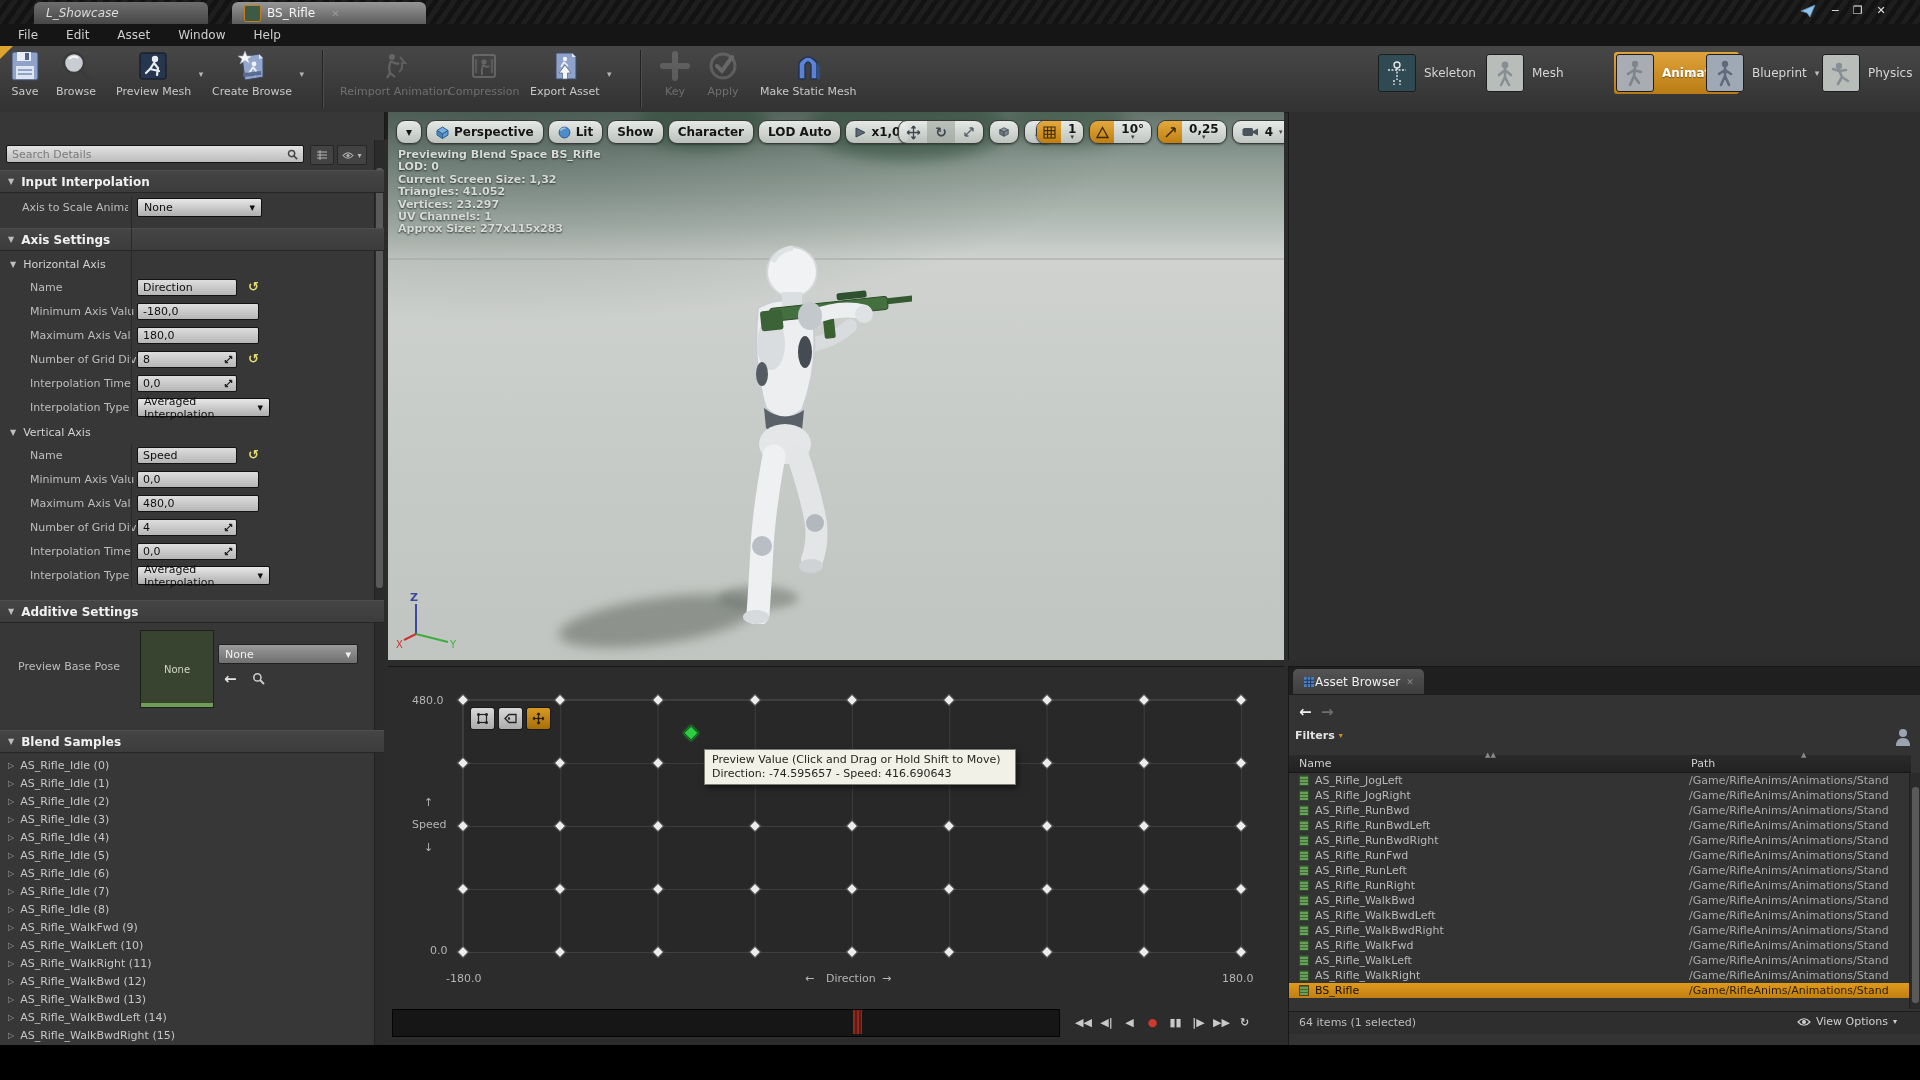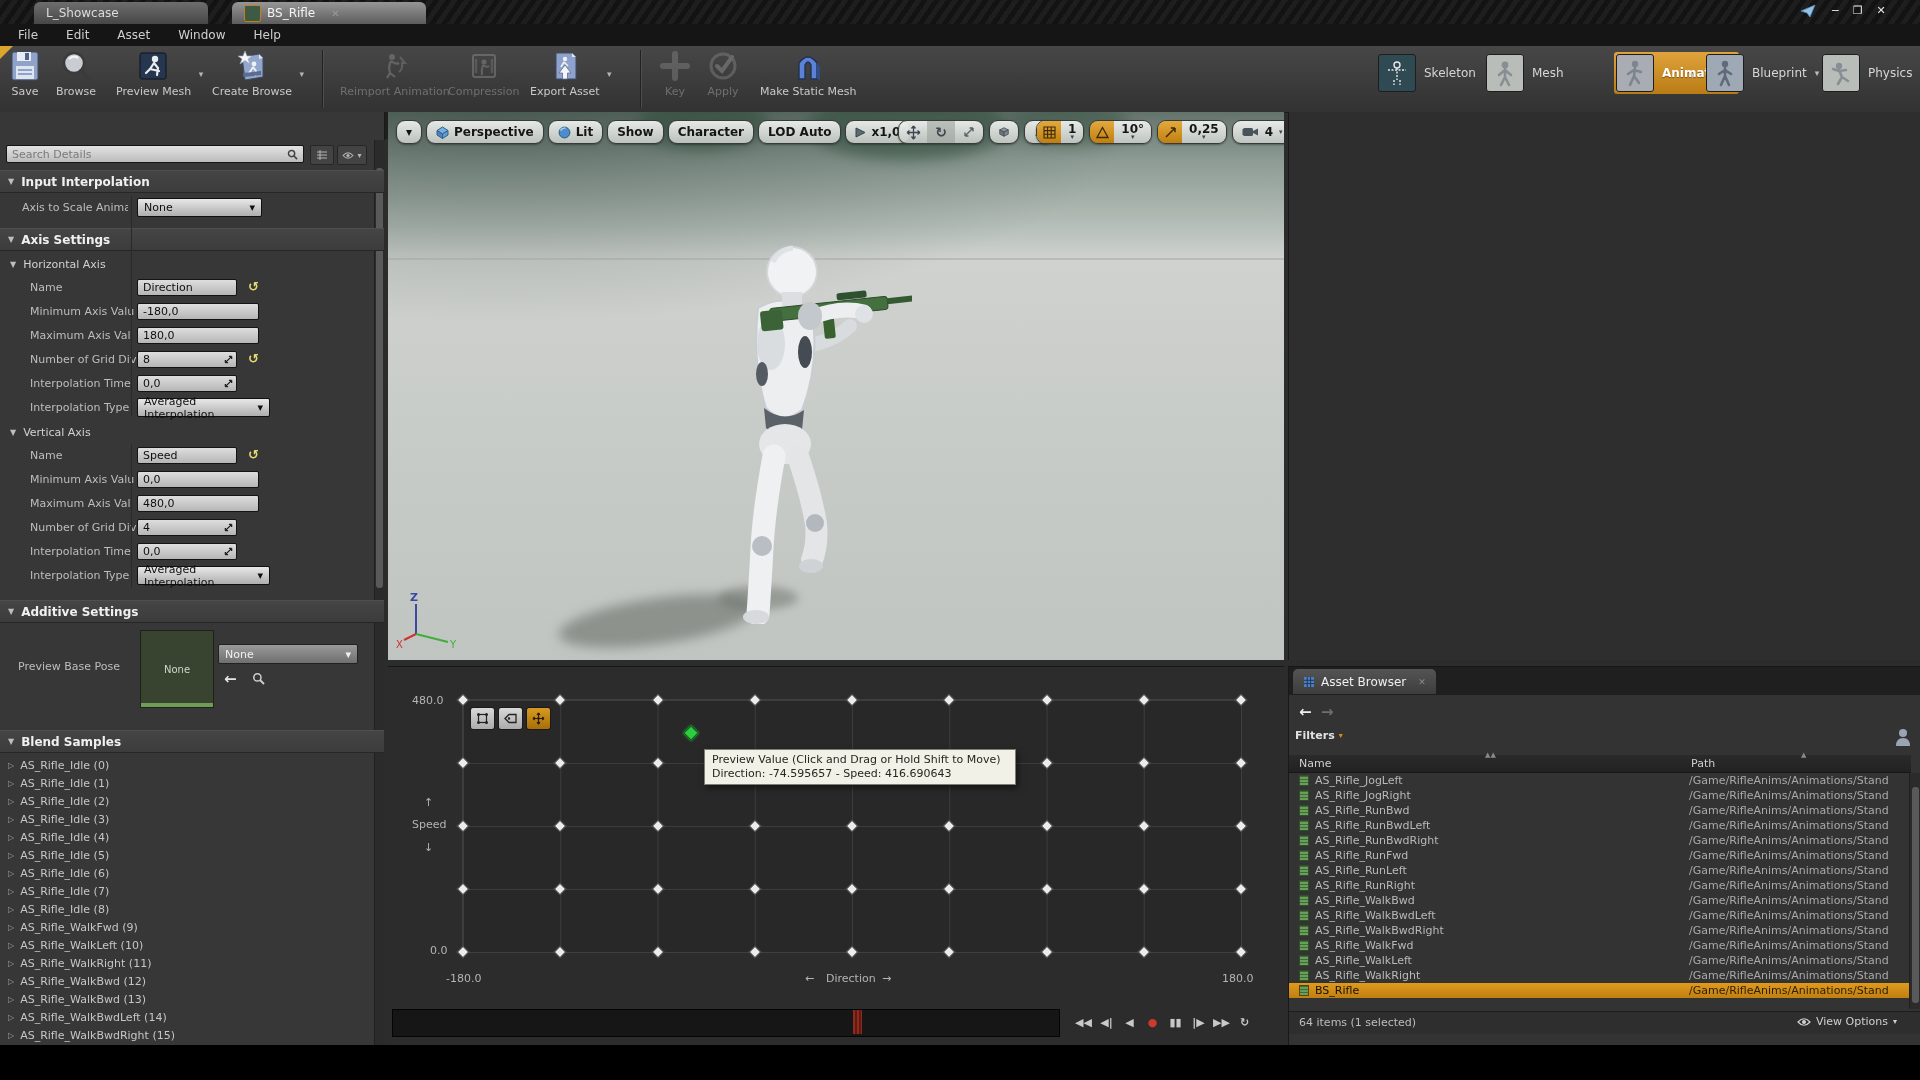--- a/index.html
+++ b/index.html
@@ -7,21 +7,21 @@
   #stage{position:relative;width:1920px;height:1080px;background:#000;overflow:hidden;}
   #app{position:absolute;left:0;top:0;width:1920px;height:1045px;background:#2c2c2c;overflow:hidden;font-size:11px;color:#c8c8c8;}
   .abs{position:absolute;}
   .nowrap{white-space:nowrap;overflow:hidden;}
 
   
   #titlebar{position:absolute;left:0;top:0;width:1920px;height:24px;
     background:repeating-linear-gradient(125deg,#1e1e1e 0 5px,#131313 5px 10px);}
   .wtab{position:absolute;top:2px;height:22px;border-radius:6px 6px 0 0;display:flex;align-items:center;gap:6px;
     padding:0 12px;font-size:12px;}
-  .wtab.inactive{background:linear-gradient(#6e6e6e,#474747);color:#dcdcdc;}
+  .wtab.inactive{background:linear-gradient(#6e6e6e,#474747);color:#dcdcdc;font-style:italic;}
   .wtab.active{background:linear-gradient(#969696,#5d5d5d);color:#f4f4f4;}
   .wtab .thumb{width:15px;height:15px;background:#3c5a44;border:1px solid #c87e1e;border-radius:2px;}
   .wtab .tclose{color:#9a9a9a;font-size:10px;margin-left:10px;}
   .winctl{position:absolute;top:1px;height:18px;display:flex;align-items:center;gap:14px;color:#e6e6e6;font-size:11px;}
 
   
   #menubar{position:absolute;left:0;top:24px;width:1920px;height:22px;background:#151515;display:flex;align-items:center;gap:4px;padding-left:6px;}
   .mi{color:#cfcfcf;font-size:12px;padding:3px 12px;}
 
   
@@ -35,21 +35,21 @@
   .tsep{position:absolute;top:4px;width:1px;height:58px;background:#222;box-shadow:1px 0 0 #4e4e4e;}
   .mode{position:absolute;top:8px;display:flex;align-items:center;gap:8px;}
   .mode .mthumb{width:36px;height:36px;border-radius:3px;border:1px solid #1d1d1d;display:flex;align-items:center;justify-content:center;}
   .mode .mlbl{font-size:12px;color:#d6d6d6;}
   .mode.active{background:linear-gradient(#e0a33c,#b97c14);border-radius:3px;padding:2px 8px 2px 2px;top:6px;margin-left:48px;}
   .mode.active .mlbl{color:#fff;font-weight:bold;text-shadow:0 1px 1px rgba(0,0,0,.4);}
   .mode .mcaret{color:#bdbdbd;font-size:9px;}
 
   
   .tabstrip{position:absolute;background:#1f1f1f;}
-  .ptab{position:absolute;top:2px;height:25px;border-radius:5px 5px 0 0;display:flex;align-items:center;gap:6px;padding:0 10px;font-size:12px;}
+  .ptab{position:absolute;top:2px;height:25px;border-radius:5px 5px 0 0;display:flex;align-items:center;padding:0 10px;font-size:12px;}
   .ptab.active{background:linear-gradient(#545454,#3d3d3d);color:#efefef;}
   .ptab.inactive{background:linear-gradient(#3a3a3a,#2d2d2d);color:#a8a8a8;}
   .ptab .tclose{color:#8a8a8a;font-size:9px;margin-left:6px;}
 
   
   #leftpanel{position:absolute;left:0;top:112px;width:384px;height:933px;background:#373737;border-right:1px solid #191919;}
   .searchbox{position:absolute;height:18px;background:linear-gradient(#e2e2e2,#bcbcbc);border:1px solid #141414;border-radius:2px;color:#7a7a7a;
     display:flex;align-items:center;padding:0 5px;box-sizing:border-box;justify-content:space-between;}
   .hdr{position:absolute;left:0;width:384px;height:23px;background:linear-gradient(#454545,#3c3c3c);border-top:1px solid #4f4f4f;border-bottom:1px solid #262626;
     display:flex;align-items:center;gap:7px;padding-left:8px;box-sizing:border-box;color:#f0f0f0;font-weight:bold;font-size:12px;}
@@ -639,20 +639,30 @@
 
   <svg class="abs" style="left:8px;top:478px;" width="64" height="62" viewBox="0 0 64 62">
     <line x1="20" y1="44" x2="20" y2="14" stroke="#3b4aa0" stroke-width="2"></line>
     <line x1="20" y1="44" x2="52" y2="52" stroke="#3fae3f" stroke-width="2"></line>
     <line x1="20" y1="44" x2="8" y2="50" stroke="#cc3333" stroke-width="2"></line>
     <text x="14" y="11" font-size="11" fill="#3b4aa0" font-weight="bold">Z</text>
     <text x="54" y="58" font-size="10" fill="#3fae3f">Y</text>
     <text x="0" y="58" font-size="10" fill="#cc3333">X</text>
   </svg>
 
+  <div id="stats">
+
+  <div class="stat-line">Previewing Blend Space BS_Rifle</div>
+          <div class="stat-line">LOD: 0</div>
+          <div class="stat-line">Current Screen Size: 1,32</div>
+          <div class="stat-line">Triangles: 41.052</div>
+          <div class="stat-line">Vertices: 23.297</div>
+          <div class="stat-line">UV Channels: 1</div>
+          <div class="stat-line">Approx Size: 277x115x283</div>
+        </div>
 
   <div class="abs" style="left:8px;top:8px;display:flex;gap:4px;">
     <div class="vbtn" style="width:26px;justify-content:center;">
             <span>▾</span>
           </div>
     <div class="vbtn">
       <svg width="13" height="13" viewBox="0 0 13 13">
               <path d="M6.5 1 L12 4.5 L6.5 8 L1 4.5 Z" fill="#7aaede" stroke="#2d5f8f"></path>
               <path d="M1 4.5 L6.5 8 L6.5 12.5 L1 9 Z" fill="#4c86bd" stroke="#2d5f8f"></path>
               <path d="M12 4.5 L6.5 8 L6.5 12.5 L12 9 Z" fill="#629ccf" stroke="#2d5f8f"></path>

